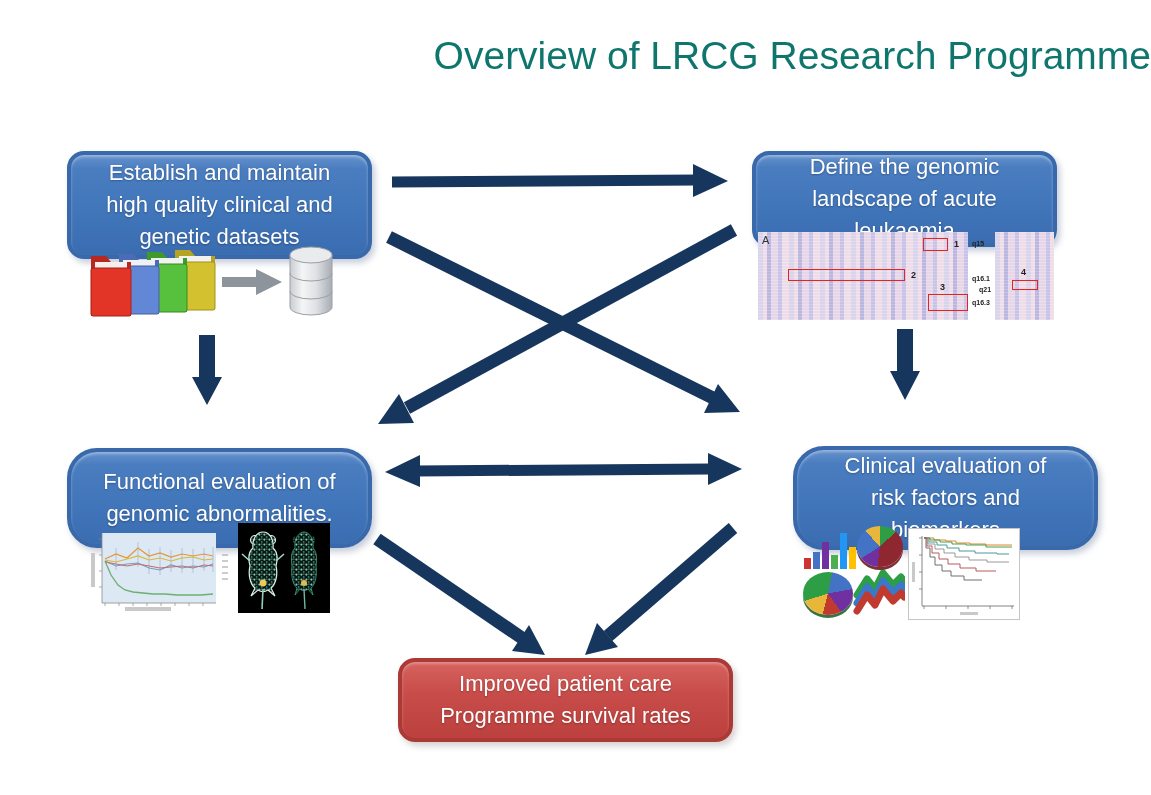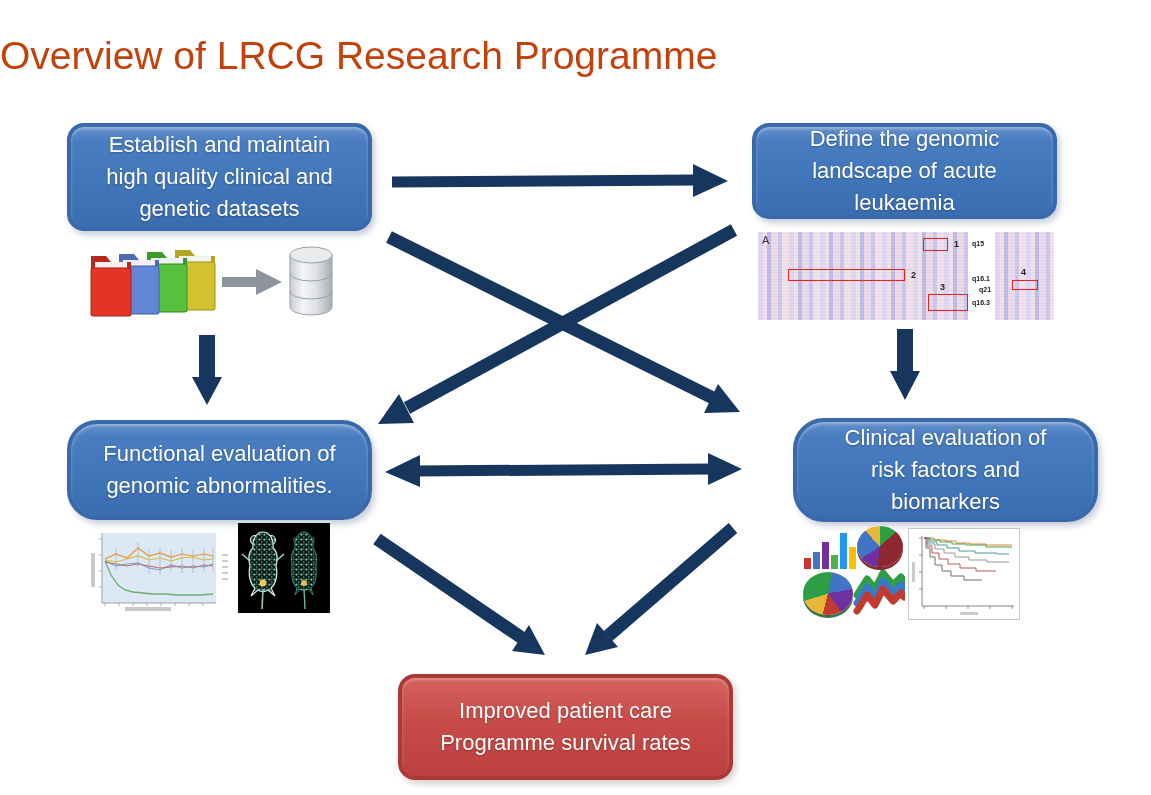--- a/index.html
+++ b/index.html
@@ -7,38 +7,38 @@
     --node-blue:#4478bc;
     --node-blue-border:#3a69ab;
     --node-red:#c24a47;
     --node-red-border:#ab3936;
     --highlight-red:#e8231f;
   }
   *{margin:0;padding:0;box-sizing:border-box;}
   body{background:#ffffff;font-family:"Liberation Sans",sans-serif;}
   .canvas{position:relative;width:1151px;height:795px;background:#fff;overflow:hidden;}
 
-  .title{position:absolute;top:34px;left:0;width:100%;text-align:left;
-    font-size:39px;font-weight:300;color:#c2410c;letter-spacing:0px;}
+  .title{position:absolute;top:34px;left:0;width:100%;text-align:right;
+    font-size:39px;font-weight:300;color:#0f766e;letter-spacing:0px;}
 
   .node{position:absolute;border-radius:17px;display:flex;align-items:center;justify-content:center;
     text-align:center;color:#fff;font-size:22px;line-height:32px;
     text-shadow:0 1px 2px rgba(0,0,0,.28);}
   .node-blue{background:linear-gradient(180deg,#6591cc 0%,#4a7dc0 14%,#4176ba 55%,#3a6cb0 100%);
     border:4px solid var(--node-blue-border);
-    box-shadow:inset 0 2px 3px rgba(255,255,255,.35), 3px 4px 6px rgba(130,145,170,.45);}
+    box-shadow:inset 0 2px 3px rgba(255,255,255,.35), 3px 4px 6px rgba(130,145,170,.45);margin-top:28px;}
   .node-red{background:linear-gradient(180deg,#d5625e 0%,#c74b48 45%,#bc403d 100%);
     border:4px solid var(--node-red-border);
     box-shadow:inset 0 2px 3px rgba(255,255,255,.3), 3px 4px 6px rgba(150,140,140,.4);}
 
   #node-datasets{left:67px;top:123px;width:305px;height:108px;}
   #node-genomic{left:752px;top:123px;width:305px;height:96px;}
   #node-functional{left:67px;top:420px;width:305px;height:100px;border-radius:30px;}
   #node-clinical{left:793px;top:418px;width:305px;height:104px;border-radius:31px;}
-  #node-outcomes{left:398px;top:658px;width:335px;height:106px;margin-top:16px;}
+  #node-outcomes{left:398px;top:658px;width:335px;height:84px;}
   #node-datasets .lbl{max-width:262px;}
   #node-genomic .lbl{max-width:232px;}
   #node-functional .lbl{max-width:262px;}
   #node-clinical .lbl{max-width:232px;}
 
   .arrows{position:absolute;left:0;top:0;pointer-events:none;}
   .ar{stroke:var(--arrow);fill:none;}
   .arf{fill:var(--arrow);stroke:none;}
 
   .fig{position:absolute;}

